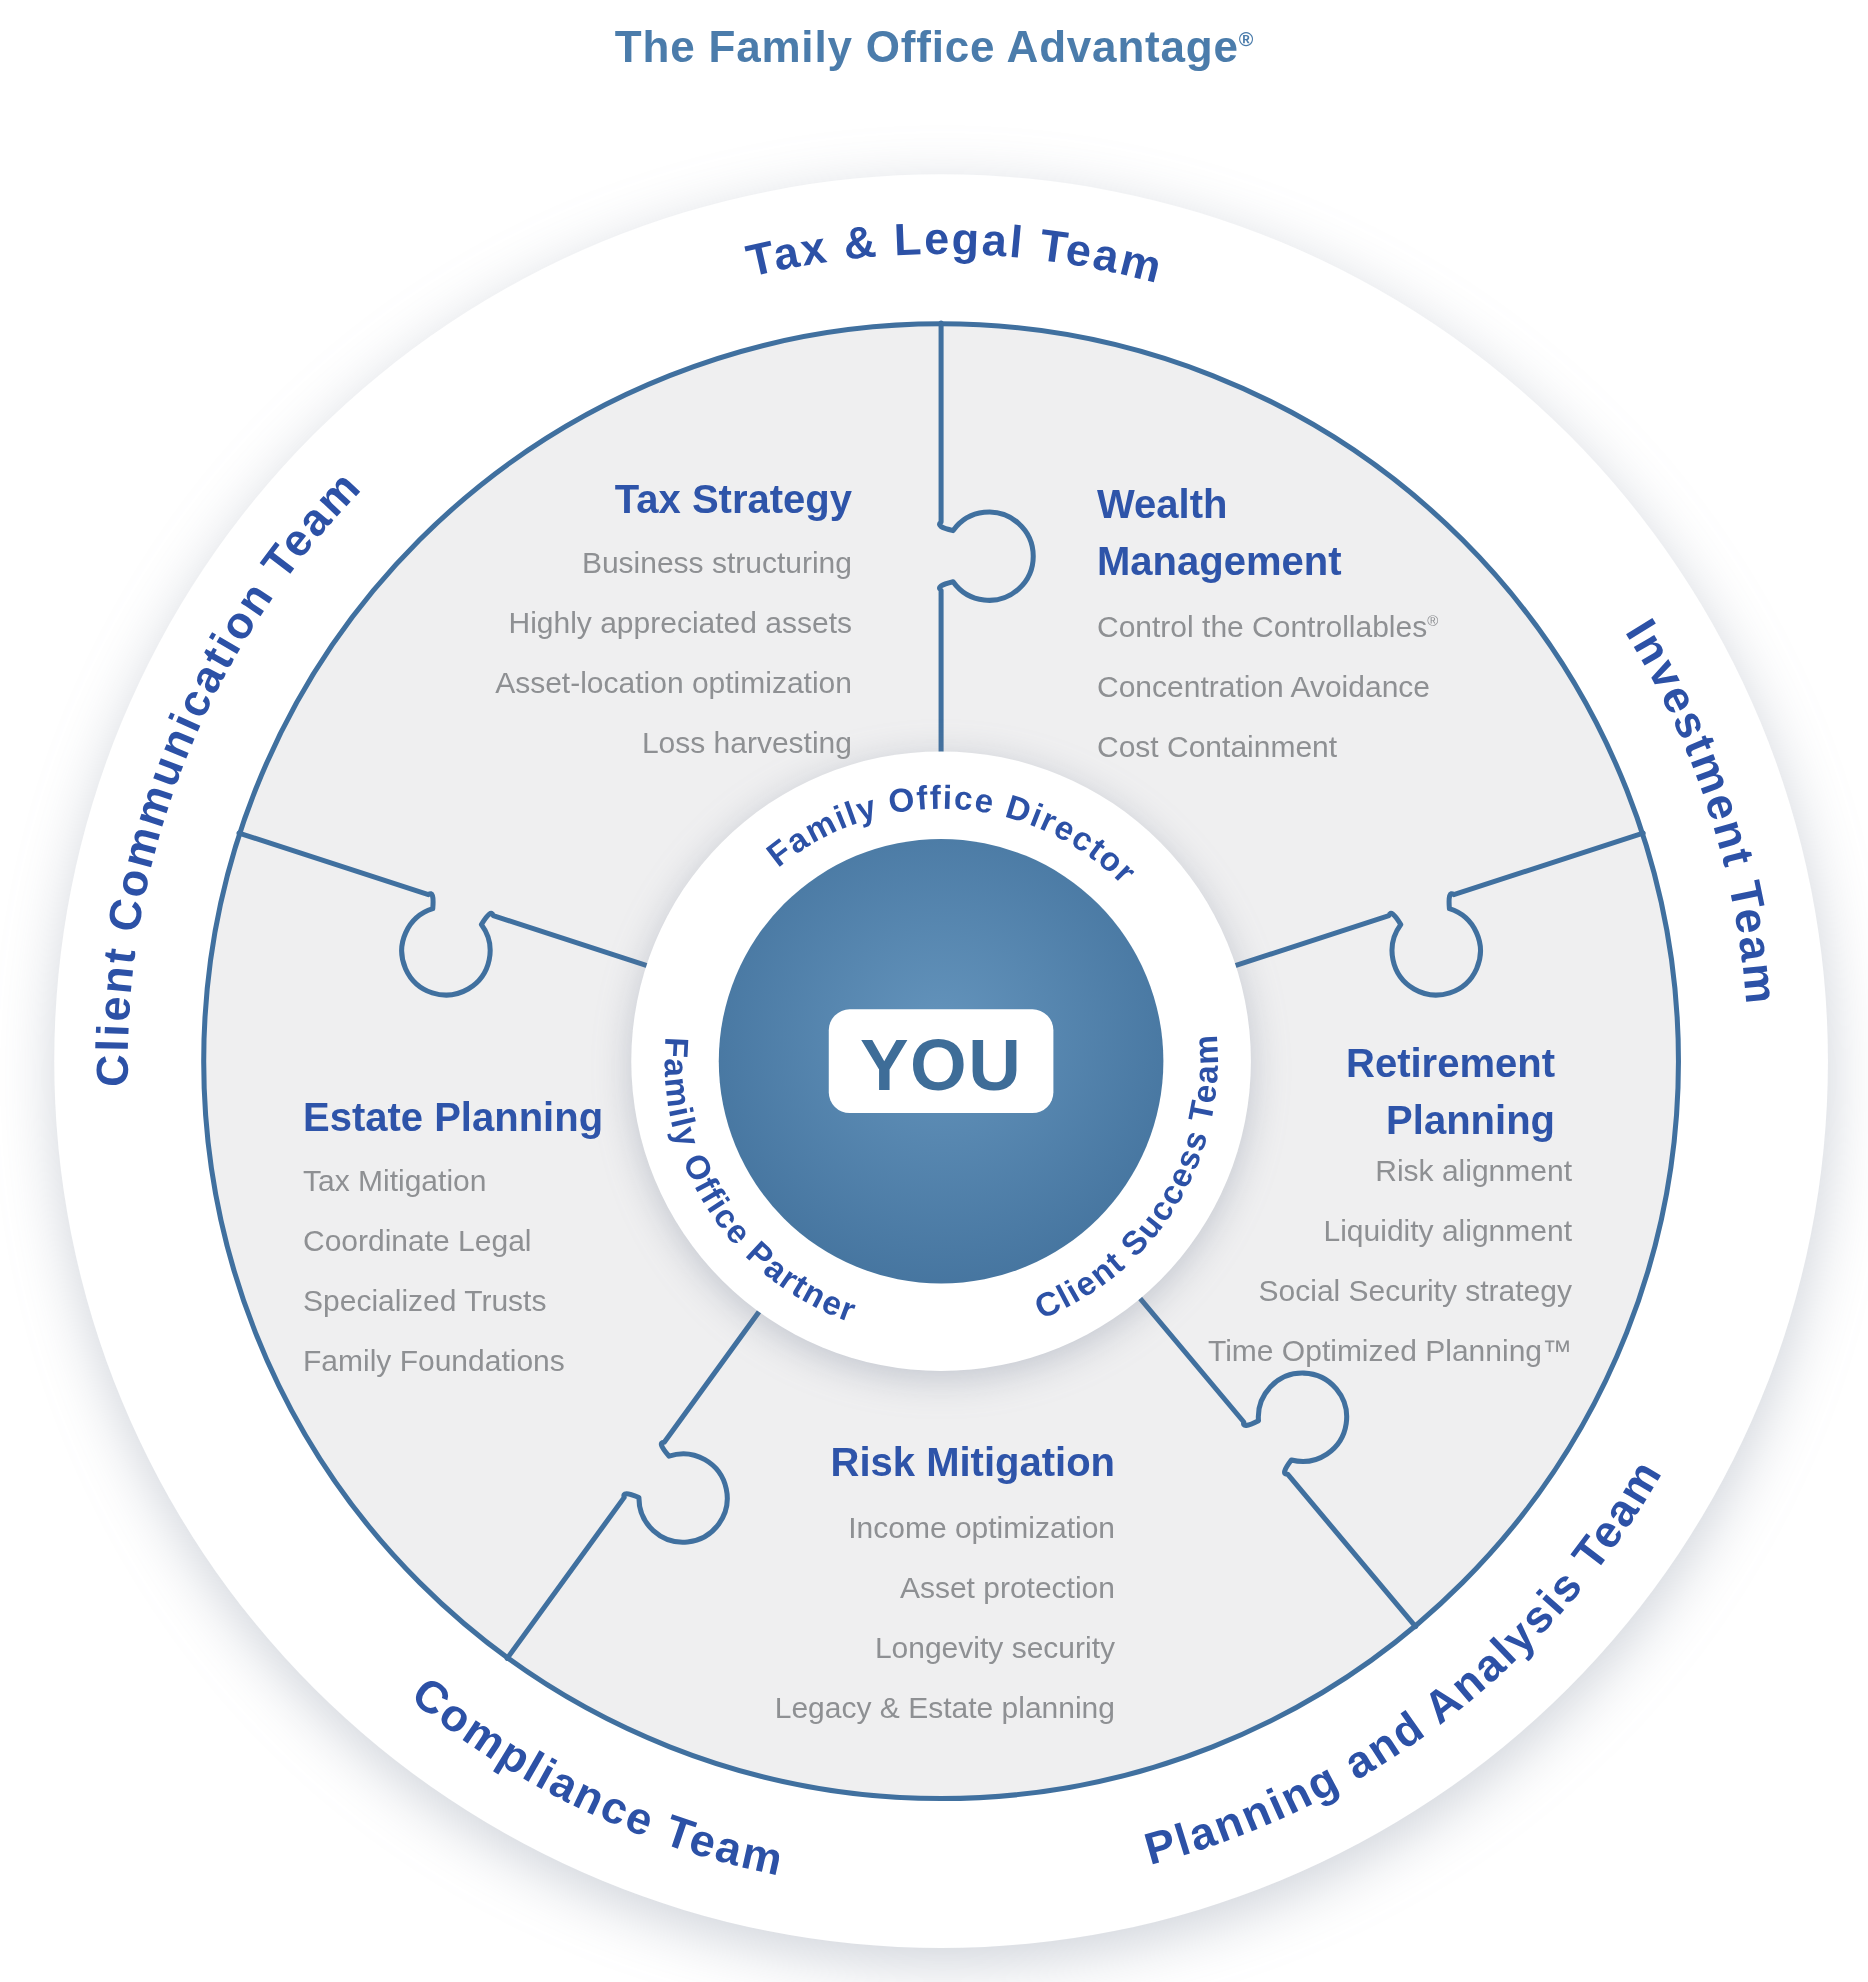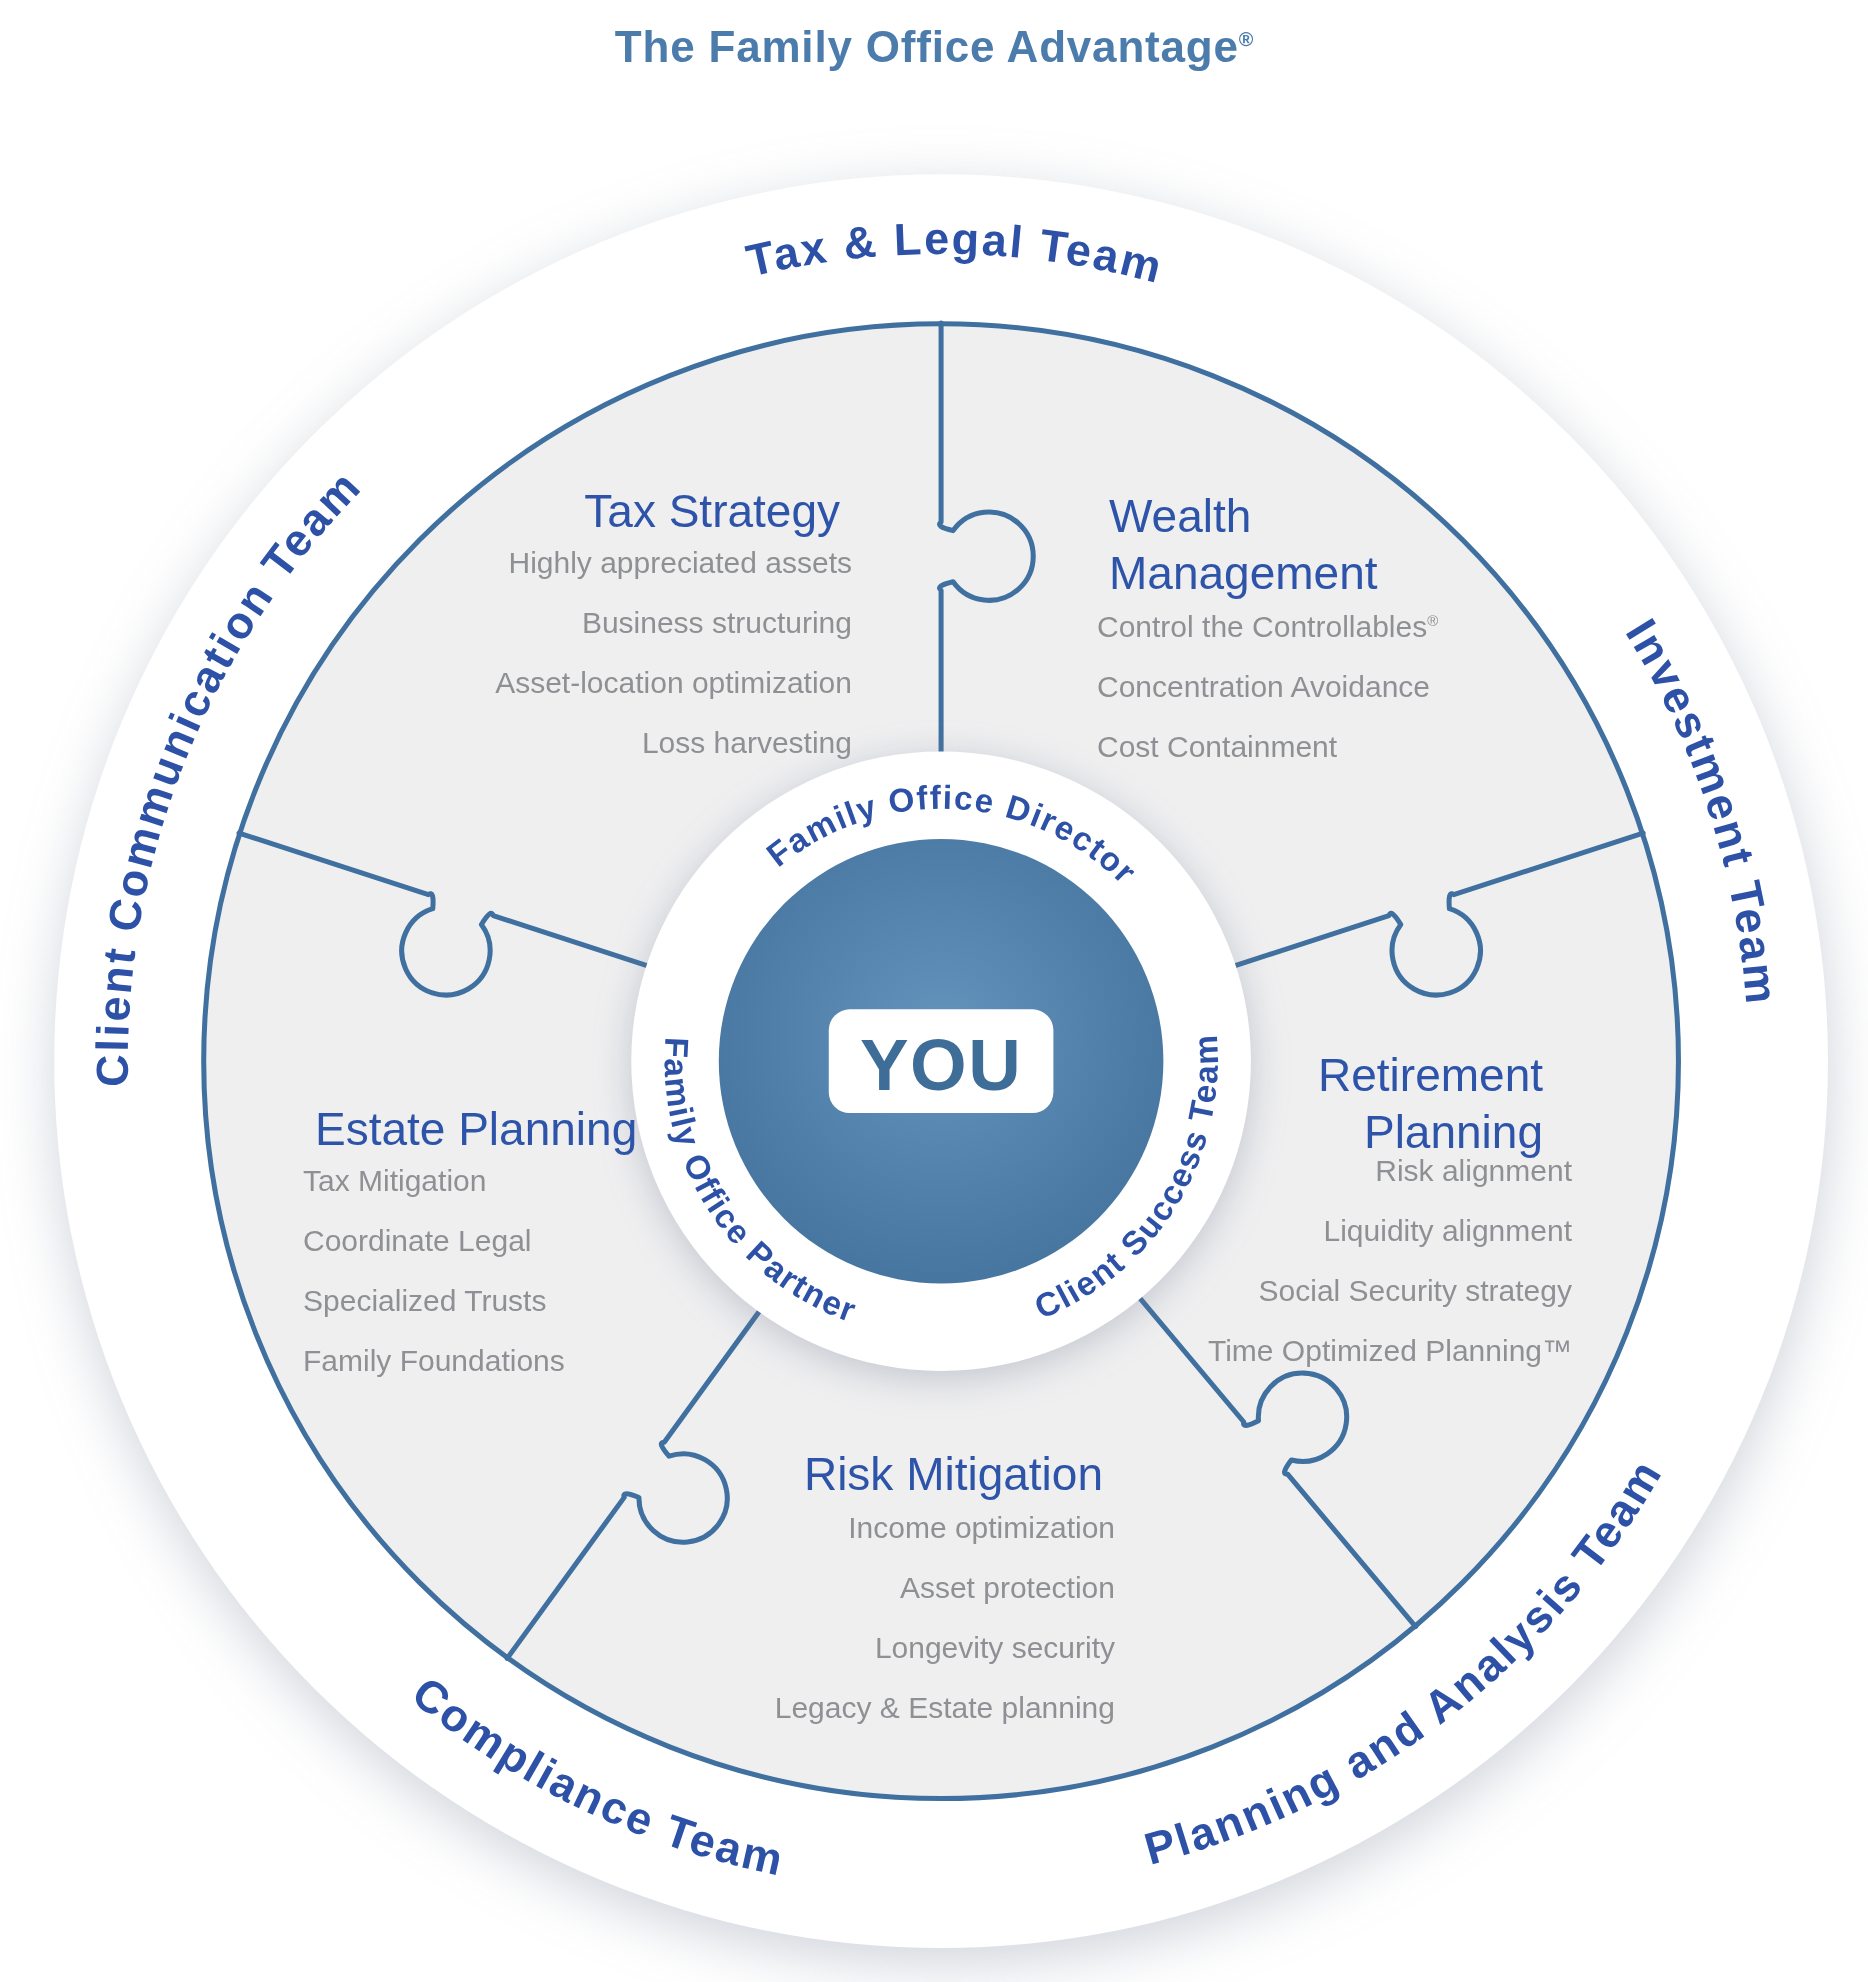--- a/index.html
+++ b/index.html
@@ -12,22 +12,22 @@
   }
   svg{position:absolute;left:0;top:0;}
   .title{
     position:absolute;top:22px;left:0;right:0;
     text-align:center;
     font-size:44px;font-weight:bold;color:#4b7cab;
     letter-spacing:0.8px;
   }
   .title sup{font-size:45%;vertical-align:super;}
   .seg-head{
-    position:absolute;margin:12px;
-    font-size:46px;font-weight:normal;color:#2e54a9;
+    position:absolute;margin:0;
+    font-size:40px;font-weight:bold;color:#2e54a9;
     line-height:57px;
   }
   .seg-list{
     position:absolute;margin:0;padding:0;list-style:none;
     font-size:30px;color:#8e9093;line-height:60px;
     font-weight:400;
   }
   .seg-list sup{font-size:50%;vertical-align:super;}
   .al-right{text-align:right;}
   .al-left{text-align:left;}
@@ -73,22 +73,22 @@
       <text class="curved-label outer-curved"><textPath href="#path-compliance" startOffset="50%" text-anchor="middle" xlink:href="#path-compliance">Compliance Team</textPath></text>
       <text class="curved-label outer-curved"><textPath href="#path-client-communication" startOffset="50%" text-anchor="middle" xlink:href="#path-client-communication">Client Communication Team</textPath></text>
       <text class="curved-label inner-curved"><textPath href="#path-director" startOffset="50%" text-anchor="middle" xlink:href="#path-director">Family Office Director</textPath></text>
       <text class="curved-label inner-curved"><textPath href="#path-partner" startOffset="50%" text-anchor="middle" xlink:href="#path-partner">Family Office Partner</textPath></text>
       <text class="curved-label inner-curved"><textPath href="#path-success" startOffset="50%" text-anchor="middle" xlink:href="#path-success">Client Success Team</textPath></text>
     </svg>
   <div class="title">The Family Office Advantage<sup>®</sup></div>
   <div id="segments">
       <h2 class="seg-head al-right" style="top: 471px; right: 1017px;">Tax Strategy</h2>
       <ul class="seg-list al-right" style="top: 533px; right: 1017px;">
+        <li>Business structuring</li>
         <li>Highly appreciated assets</li>
-        <li>Business structuring</li>
         <li>Asset-location optimization</li>
         <li>Loss harvesting</li>
       </ul>
       <h2 class="seg-head al-left" style="top: 476px; left: 1097px; max-width: 341px;">Wealth Management</h2>
       <ul class="seg-list al-left" style="top: 591px; left: 1097px;">
         <li>Control the Controllables<sup>®</sup></li>
         <li>Concentration Avoidance</li>
         <li>Cost Containment</li>
       </ul>
       <h2 class="seg-head al-right" style="top: 1035px; right: 314px; max-width: 318px;">Retirement Planning</h2>

